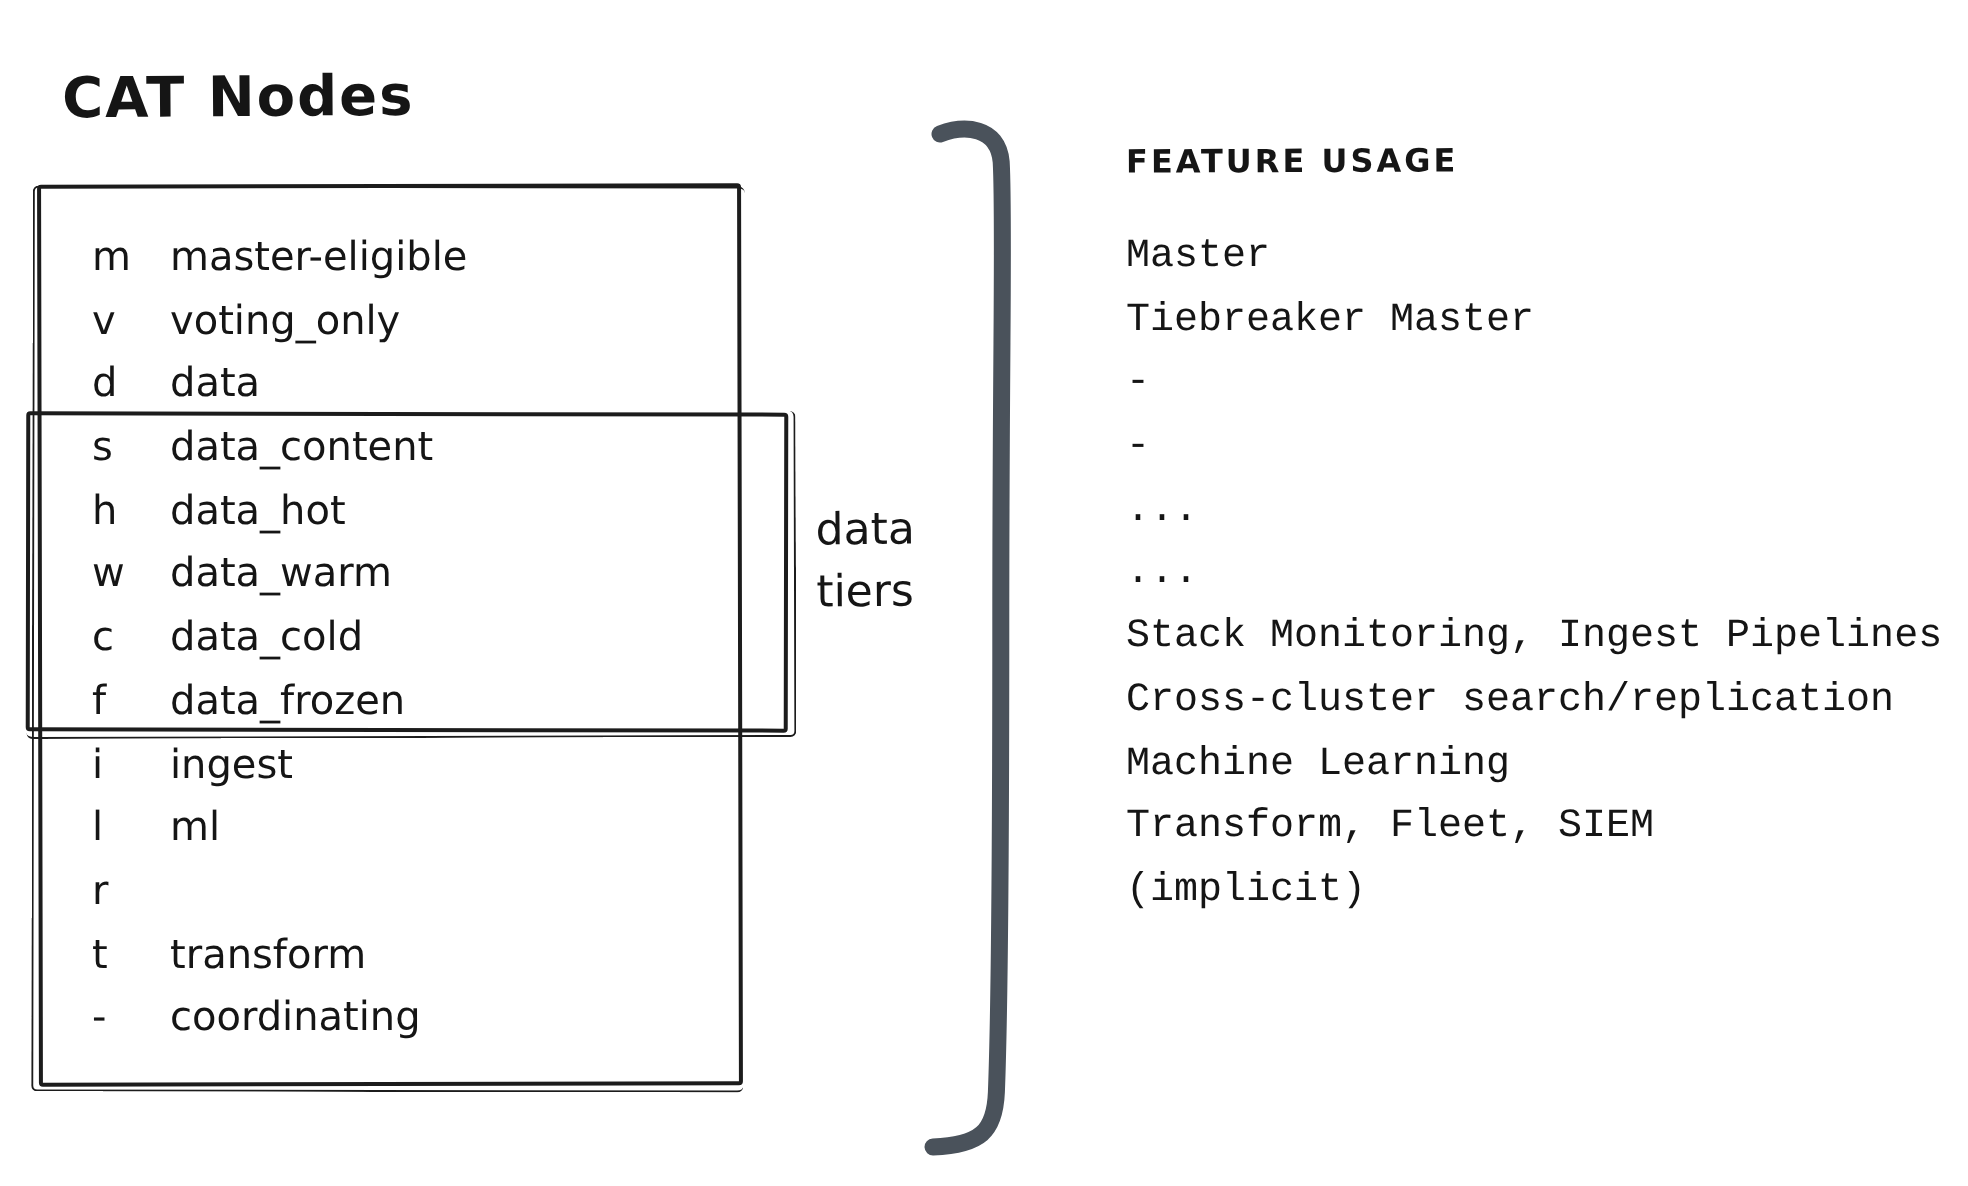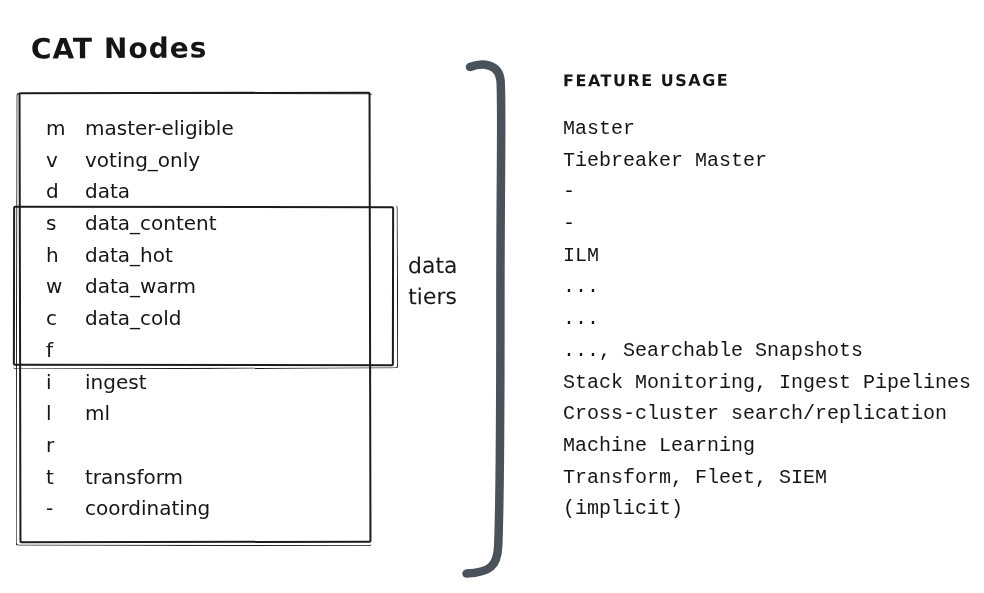--- a/index.html
+++ b/index.html
@@ -161,20 +161,21 @@
       <div class="row">
         <span class="key">w</span>
         <span class="nlabel">data_warm</span>
       </div>
       <div class="row">
         <span class="key">c</span>
         <span class="nlabel">data_cold</span>
       </div>
       <div class="row">
         <span class="key">f</span>
+        <span class="nlabel">data_frozen</span>
       </div>
       <div class="row">
         <span class="key">i</span>
         <span class="nlabel">ingest</span>
       </div>
       <div class="row">
         <span class="key">l</span>
         <span class="nlabel">ml</span>
       </div>
       <div class="row">
@@ -188,24 +189,22 @@
         <span class="key">-</span>
         <span class="nlabel">coordinating</span>
       </div>
     </div>
 
   <div class="feature-list hand">
       <div class="row">Master</div>
       <div class="row">Tiebreaker Master</div>
       <div class="row">-</div>
       <div class="row">-</div>
-      <div class="row">ILM</div>
       <div class="row">...</div>
       <div class="row">...</div>
-      <div class="row">..., Searchable Snapshots</div>
       <div class="row">Stack Monitoring, Ingest Pipelines</div>
       <div class="row">Cross-cluster search/replication</div>
       <div class="row">Machine Learning</div>
       <div class="row">Transform, Fleet, SIEM</div>
       <div class="row">(implicit)</div>
     </div>
 
   <div class="tiers-label hand">
     <div>data</div>
     <div>tiers</div>

